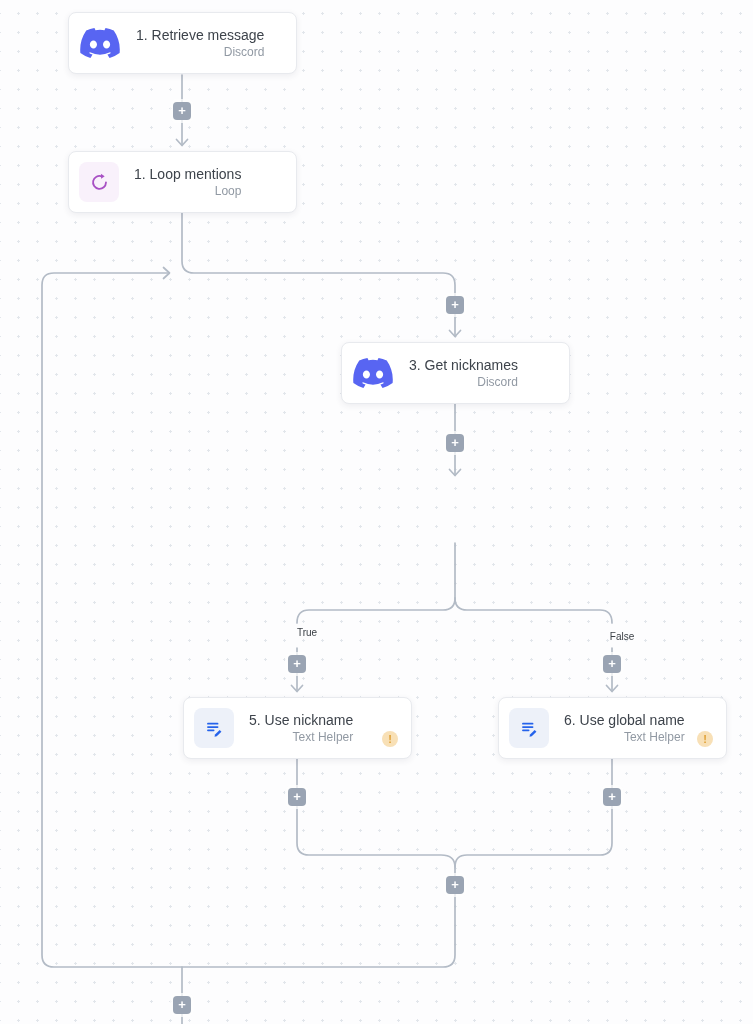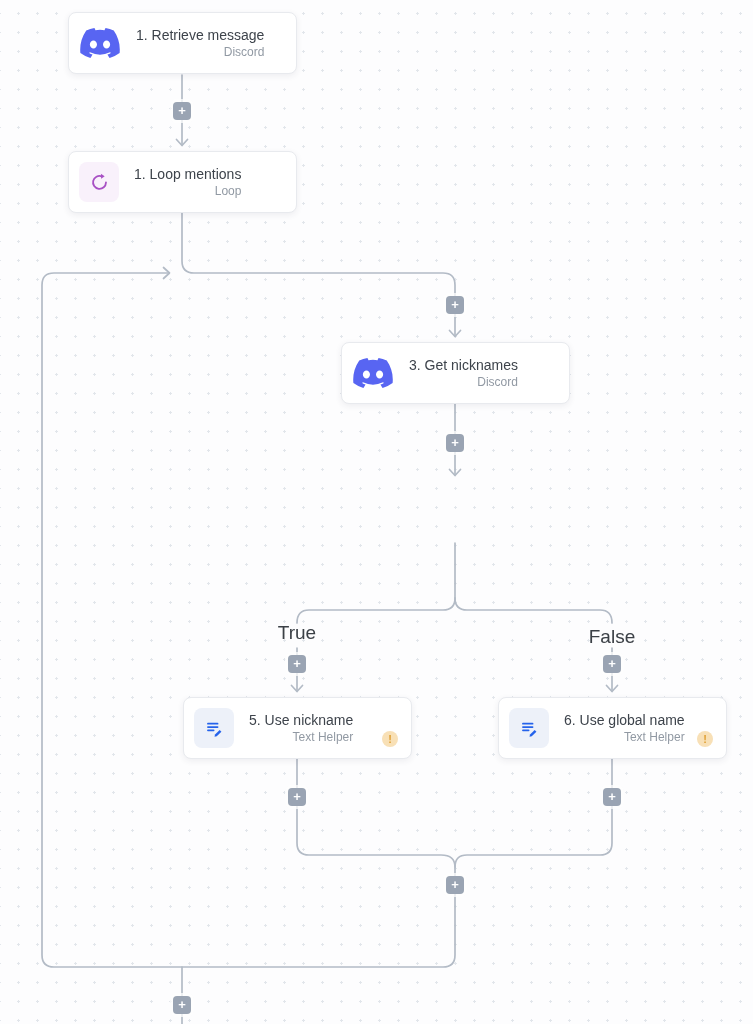--- a/index.html
+++ b/index.html
@@ -48,21 +48,21 @@
     transform:translate(-50%,-50%);
     background:#9aa4b3;border:none;border-radius:4px;
     color:#ffffff;font-size:13px;font-weight:bold;line-height:16px;
     padding:0;cursor:pointer;
     font-family:"Liberation Sans","DejaVu Sans",sans-serif;
     box-shadow:0 0 0 3px rgba(253,253,254,.75);
   }
   .branch-label{
     position:absolute;z-index:3;
     transform:translateX(-50%);
-    font-size:19px;color:#3b4046;line-height:18px;
+    font-size:10px;color:#3b4046;line-height:18px;margin-left:10px;
   }
 </style>
 </head>
 <body>
 
 <div class="canvas">
 
   <svg class="edges" width="753" height="1024" viewBox="0 0 753 1024" fill="none" stroke="#b3bbc6" stroke-width="1.7" stroke-linecap="round" stroke-linejoin="round">
 
     <path d="M182 75 L182 145"></path>

